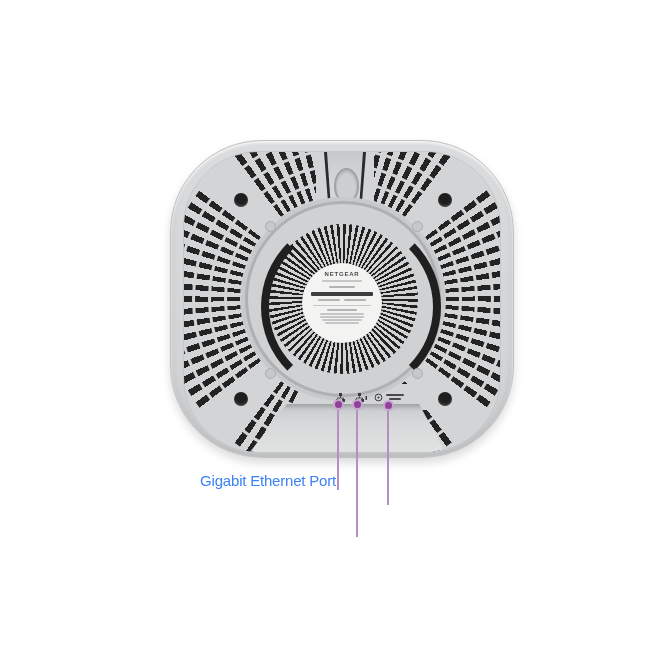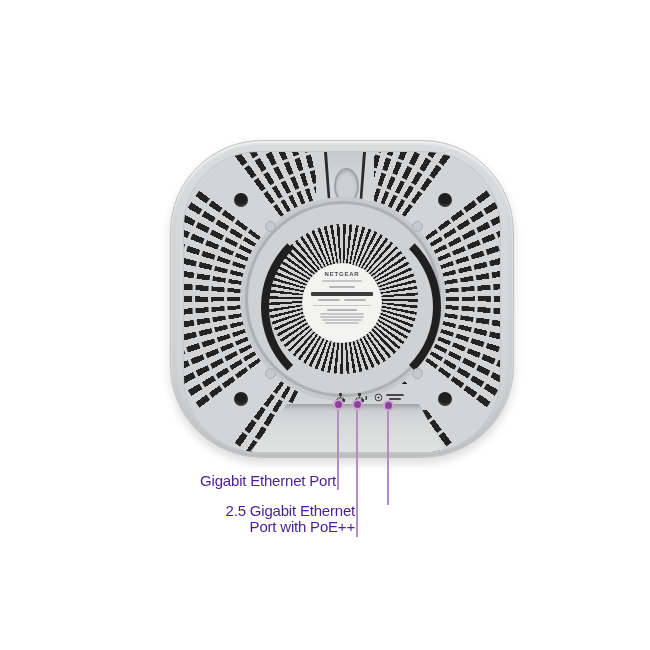--- a/index.html
+++ b/index.html
@@ -67,21 +67,21 @@
   
   .recess{position:absolute;left:66px;top:252px;width:195px;height:48px;
           background:linear-gradient(180deg,#c6c8ca 0%,#d6d7d8 35%,#e1e2e2 100%);
           clip-path:polygon(19% 0,86.7% 0,100% 100%,0 100%);
           box-shadow:inset 0 3px 4px rgba(0,0,0,.2);}
 
   
   .dot{position:absolute;width:7px;height:7px;border-radius:50%;background:#8f4197;
        box-shadow:0 0 0 2px #c9a6d2;}
   .cline{position:absolute;width:2px;background:#b68fc2;}
-  .clabel{position:absolute;color:#4c1d95;font-size:15px;line-height:15.5px;letter-spacing:-.2px;}
+  .clabel{position:absolute;color:#3b82f6;font-size:15px;line-height:15.5px;letter-spacing:-.2px;}
   .clabel.right{text-align:right;}
 </style>
 </head>
 <body>
 
 <div class="stage">
 
   <div class="device">
     <div class="face">
 
@@ -172,18 +172,14 @@
   <div class="dot" style="left:354px;top:401px;"></div>
   <div class="dot" style="left:385px;top:402px;"></div>
 
   <div class="cline" style="left:337px;top:410px;height:80px;"></div>
   <div class="cline" style="left:356px;top:410px;height:127px;"></div>
   <div class="cline" style="left:387px;top:411px;height:94px;"></div>
 
   <div class="clabel right" style="right:314px;top:473px;">
     <span>Gigabit Ethernet Port</span>
   </div>
-  <div class="clabel right" style="right:295px;top:503px;">
-    <div><span>2.5 Gigabit Ethernet</span></div>
-    <div><span>Port with PoE++</span></div>
-  </div>
 
 </div>
 
 </body></html>

